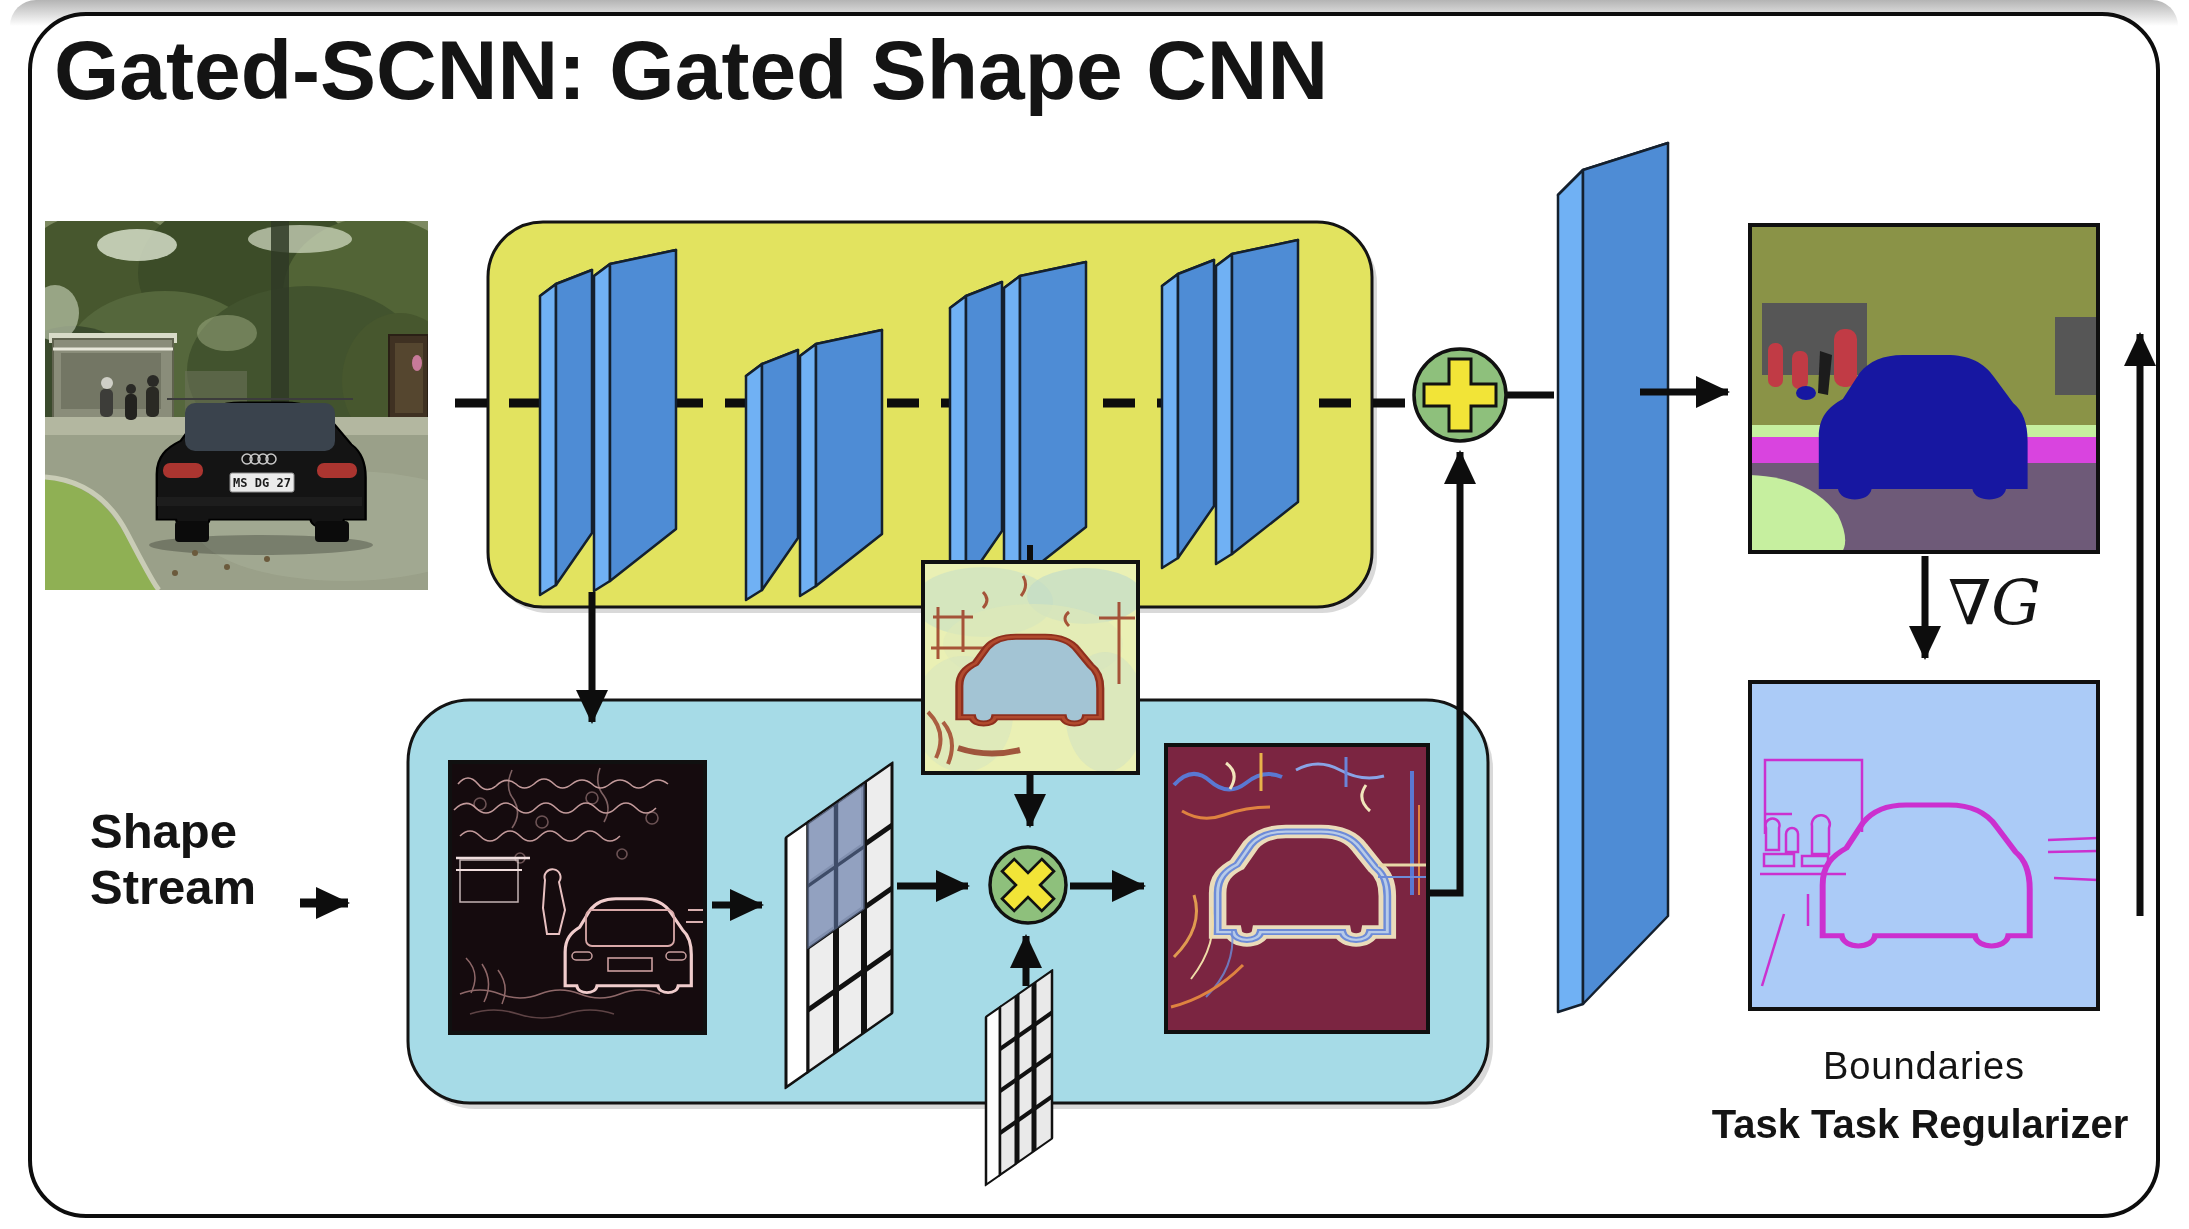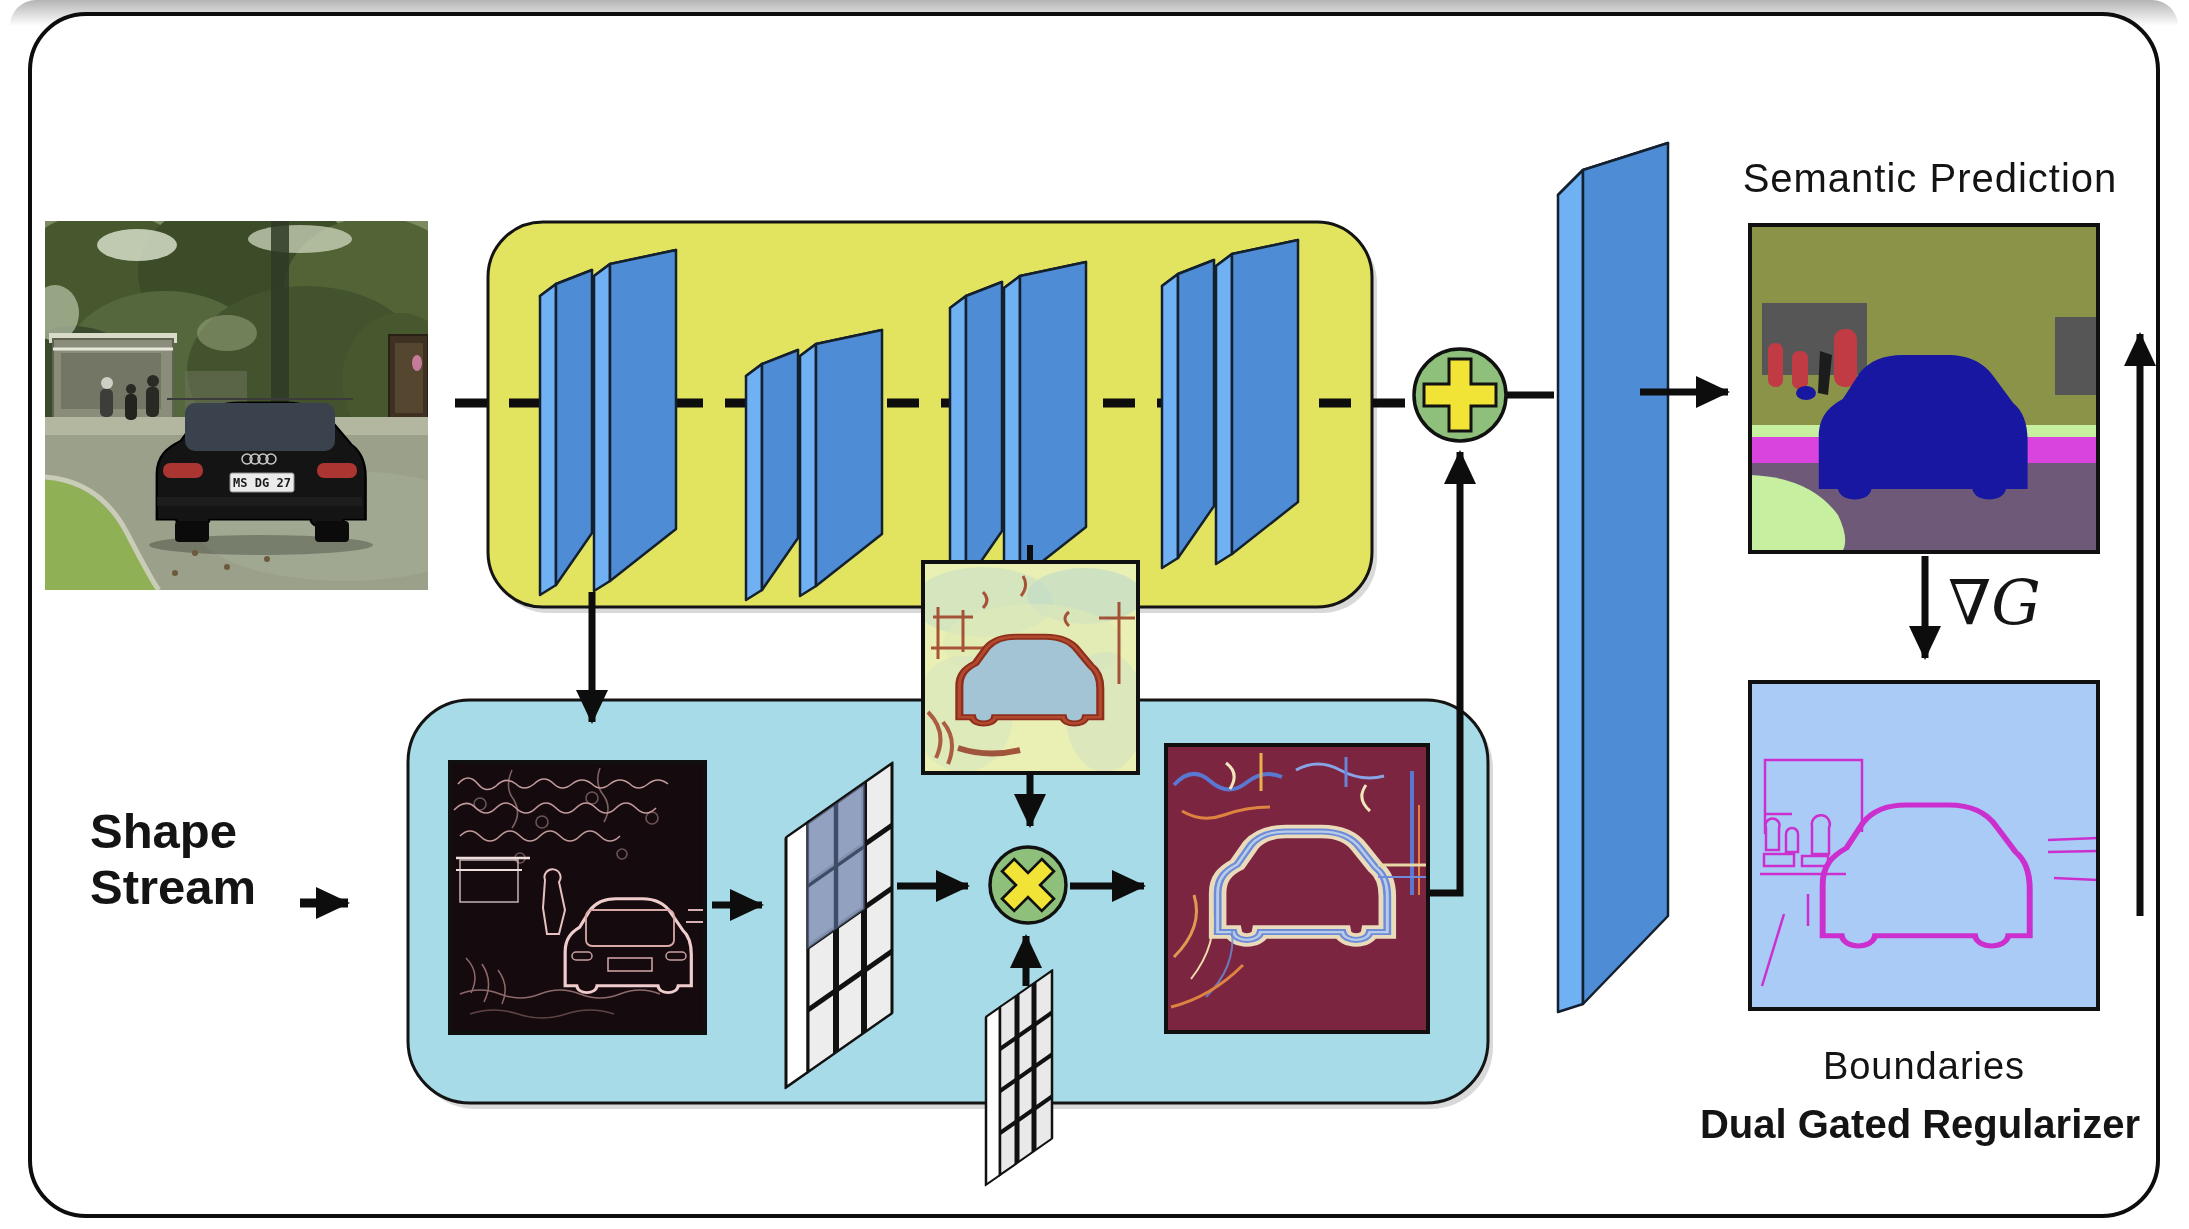--- a/index.html
+++ b/index.html
@@ -348,18 +348,18 @@
     <g aria-label="+">
       <circle cx="1460" cy="395" r="46" style="fill:var(--node-circle,#8ec07c)" stroke="#111" stroke-width="3.5"></circle>
       <path transform="translate(1460,395)" d="M-11,-36 H11 V-11 H36 V11 H11 V36 H-11 V11 H-36 V-11 H-11 Z" style="fill:var(--node-glyph,#f2e437)" stroke="#111" stroke-width="3"></path>
     </g>
     <g aria-label="×">
       <circle cx="1028" cy="885" r="38" style="fill:var(--node-circle,#8ec07c)" stroke="#111" stroke-width="3.5"></circle>
       <path transform="translate(1028,885) rotate(45) scale(0.78)" d="M-11,-36 H11 V-11 H36 V11 H11 V36 H-11 V11 H-36 V-11 H-11 Z" style="fill:var(--node-glyph,#f2e437)" stroke="#111" stroke-width="3.5"></path>
     </g>
   </svg>
 
+  <div class="lbl title">Gated-SCNN: Gated Shape CNN</div>
   <div class="lbl shape-stream"><span>Shape</span><br><span>Stream</span></div>
-  <div class="lbl sem-label">Semantic Prediction</div>
   <div class="lbl grad-label">∇G</div>
   <div class="lbl bnd-label">Boundaries</div>
-  <div class="lbl dual-label">Dual Gated Regularizer</div>
+  <div class="lbl dual-label">Task Task Regularizer</div>
 </div>
 
 </body></html>

